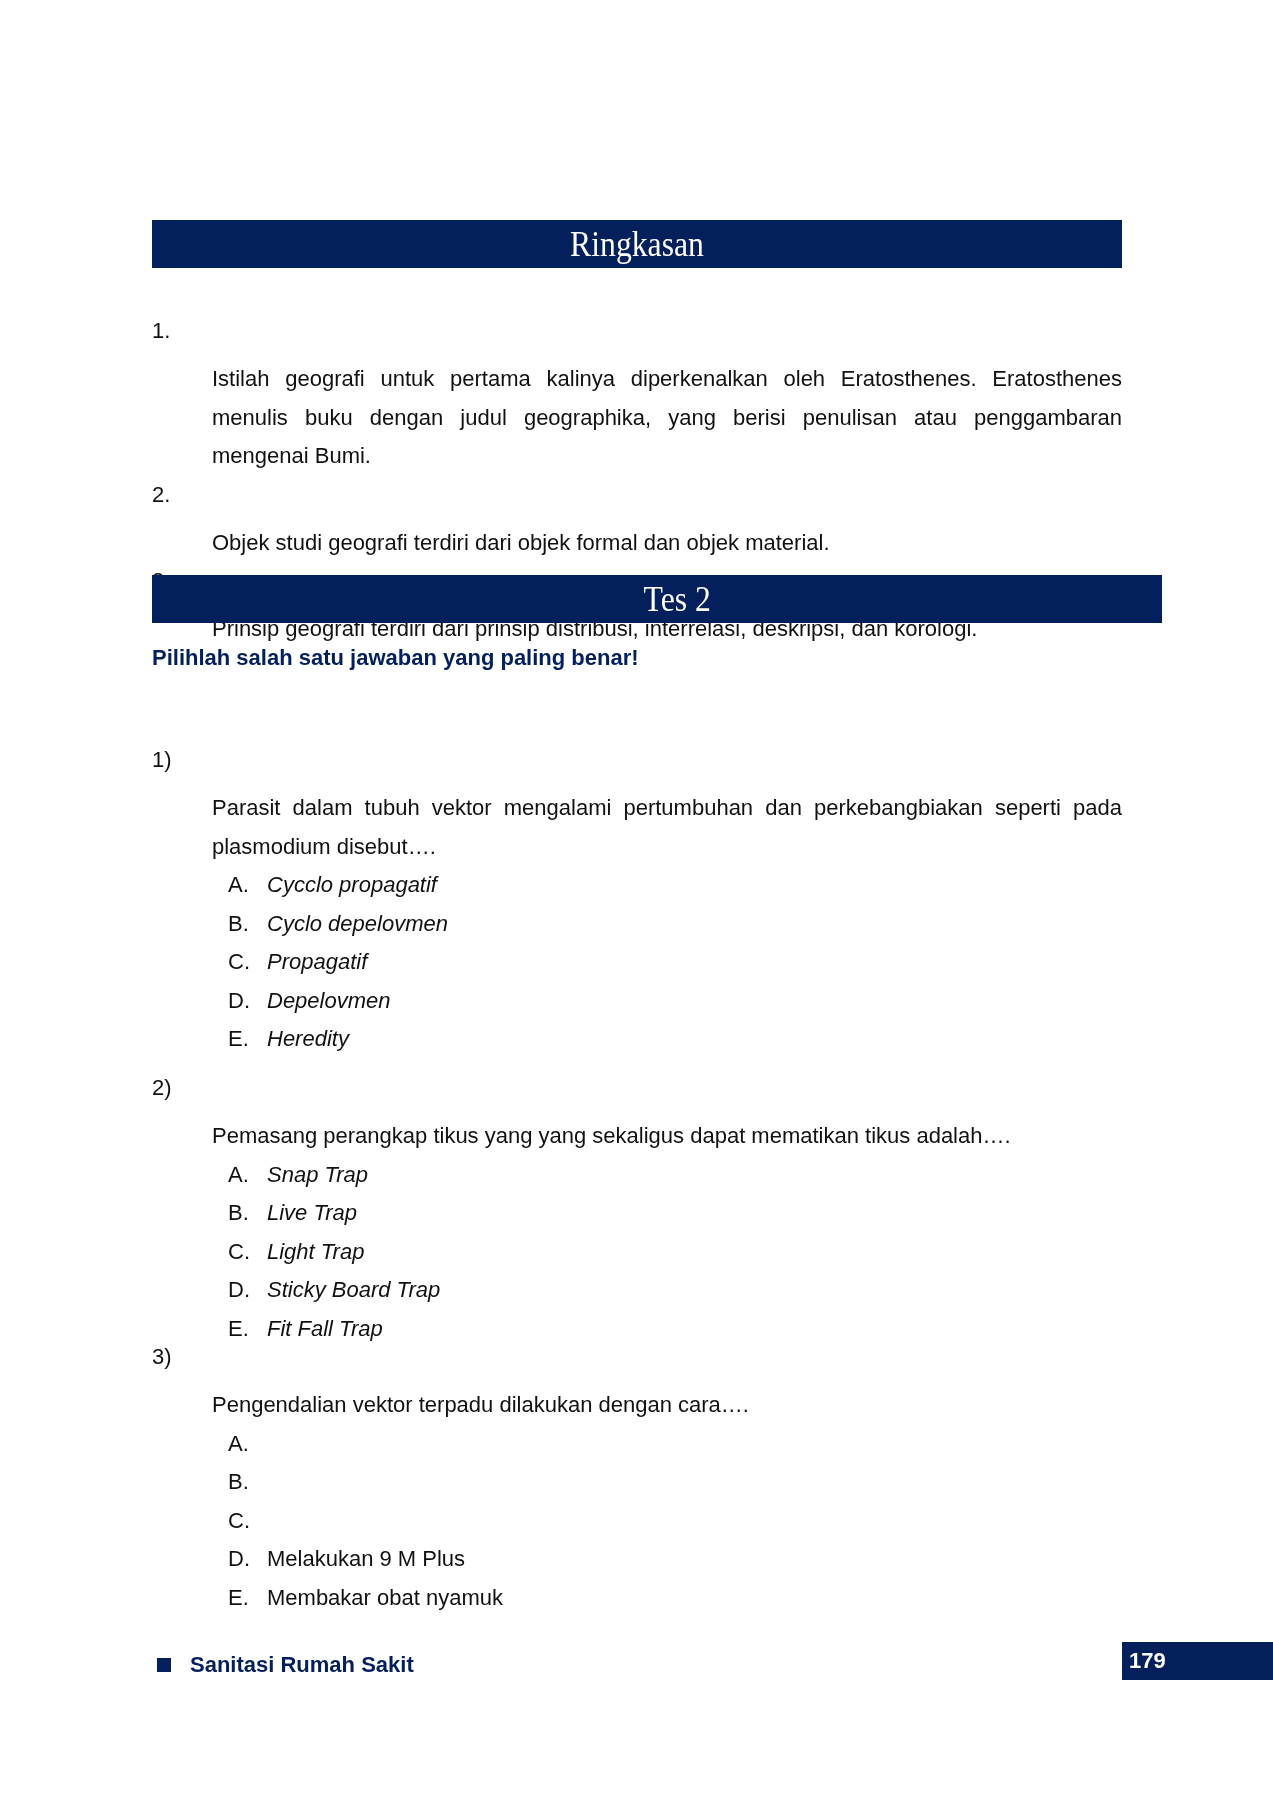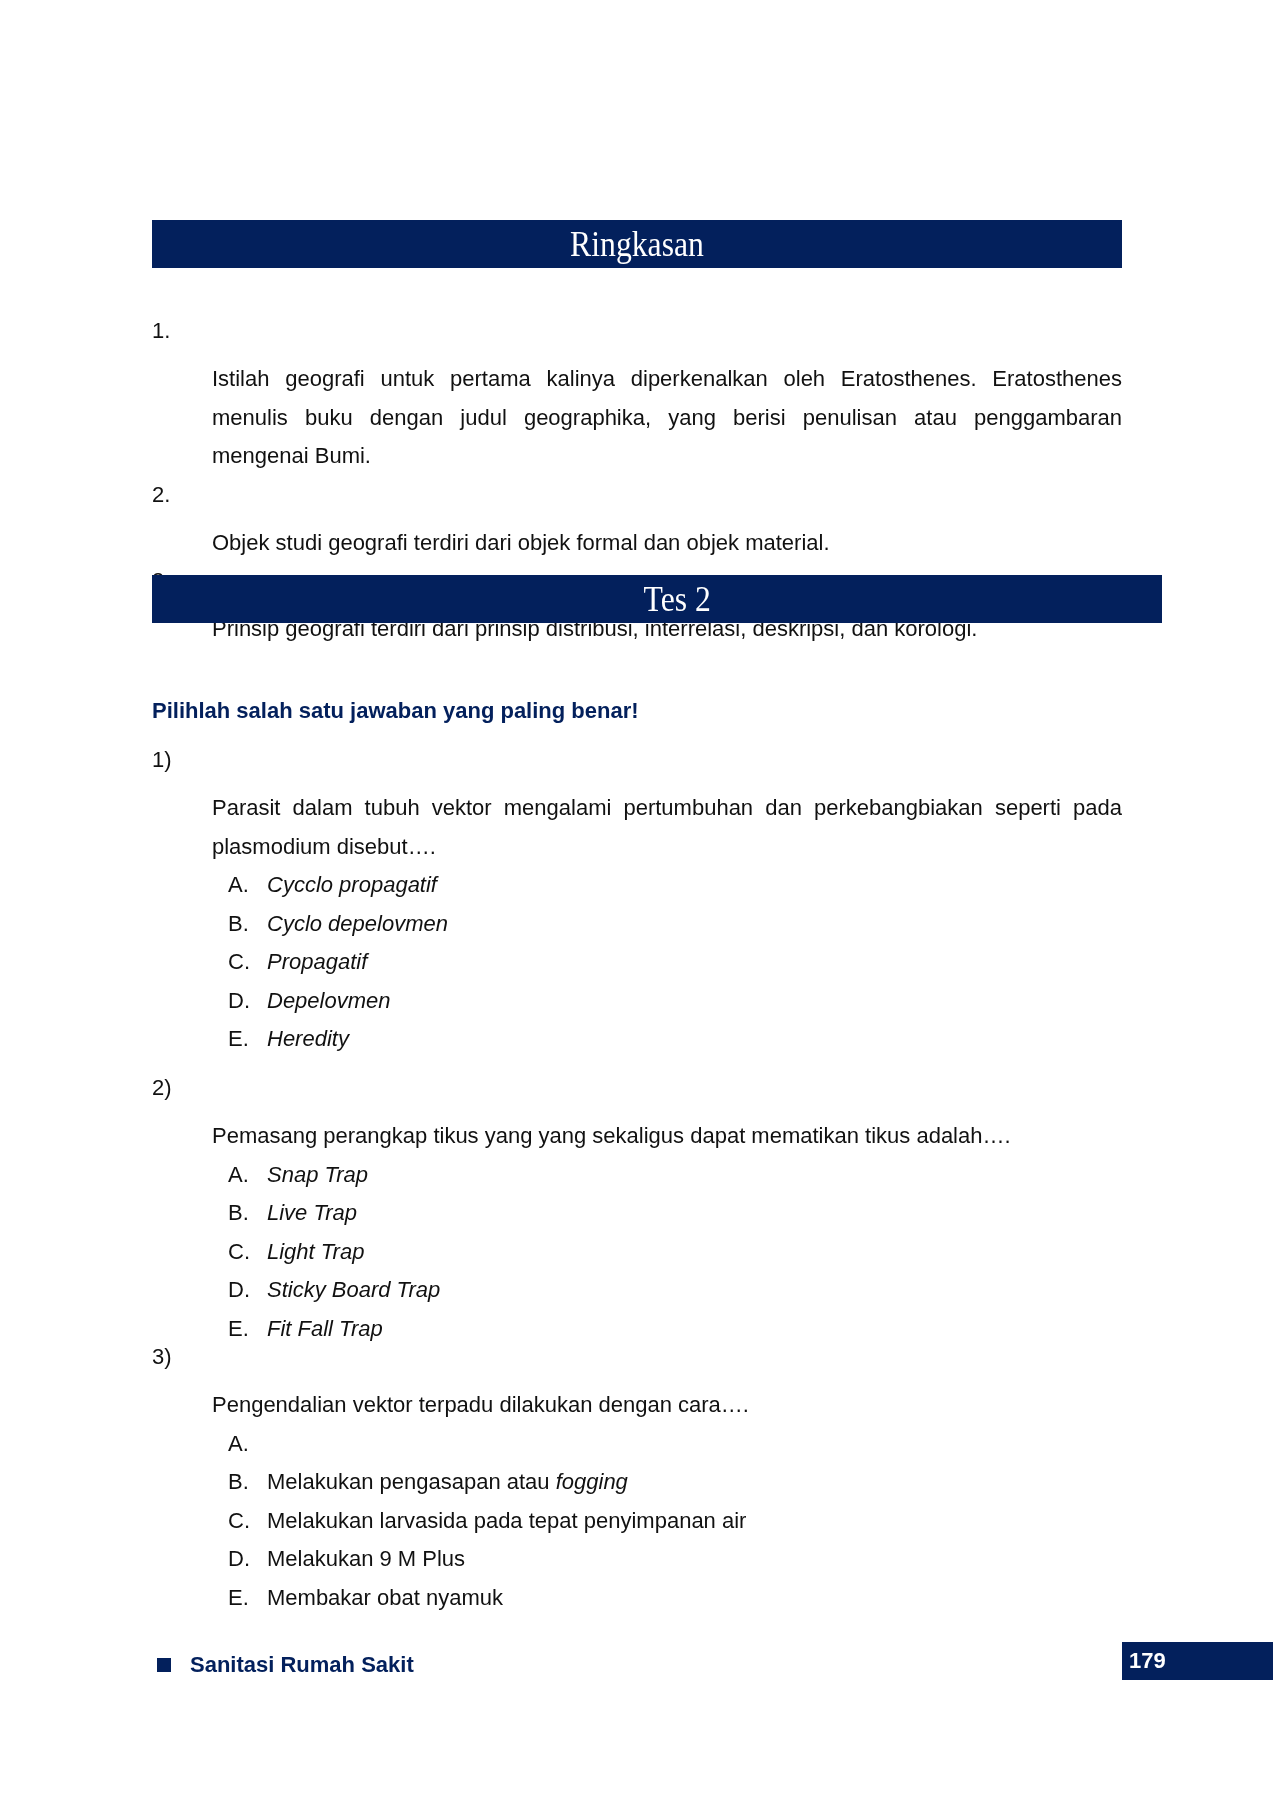--- a/index.html
+++ b/index.html
@@ -13,21 +13,21 @@
       background: #03205c; color: #ffffff;
       display: flex; align-items: flex-start; justify-content: center;
       font-family: "Liberation Serif", serif; font-size: 36px; letter-spacing: 0px;
     }
     .banner span { transform: scaleX(0.88); display: inline-block; line-height: 48px; }
     .summary { position: absolute; left: 152px; top: 312px; width: 970px; }
     .row { display: flex; font-size: 22px; line-height: 38.5px; }
     .row .num { width: 60px; flex: none; }
     .row .txt { flex: 1; text-align: justify; margin-top: 48px; }
     .instruction {
-      position: absolute; left: 152px; top: 696px; font-size: 22px; font-weight: bold;
+      position: absolute; left: 152px; top: 643px; font-size: 22px; font-weight: bold;
       color: #03205c; line-height: 30px;
     }
     .question { position: absolute; left: 152px; width: 970px; }
     .opt { display: flex; font-size: 22px; line-height: 38.5px; padding-left: 76px; }
     .opt .letter { width: 39px; flex: none; }
     .opt .otxt.italic { font-style: italic; }
     .it { font-style: italic; }
     .footer-square {
       position: absolute; left: 157px; top: 1658px; width: 14px; height: 14px; background: #03205c;
     }
@@ -125,25 +125,23 @@
 <div class="question" style="top:1338px;">
   <div class="row">
     <span class="num">3)</span>
     <span class="txt">Pengendalian vektor terpadu dilakukan dengan cara….</span>
   </div>
   <div class="opt">
     <span class="letter">A.</span>
   </div>
   <div class="opt">
     <span class="letter">B.</span>
-    <span class="otxt"><span>Melakukan pengasapan atau </span><span class="it">fogging</span></span>
   </div>
   <div class="opt">
     <span class="letter">C.</span>
-    <span class="otxt">Melakukan larvasida pada tepat penyimpanan air</span>
   </div>
   <div class="opt">
     <span class="letter">D.</span>
     <span class="otxt">Melakukan 9 M Plus</span>
   </div>
   <div class="opt">
     <span class="letter">E.</span>
     <span class="otxt">Membakar obat nyamuk</span>
   </div>
 </div>

